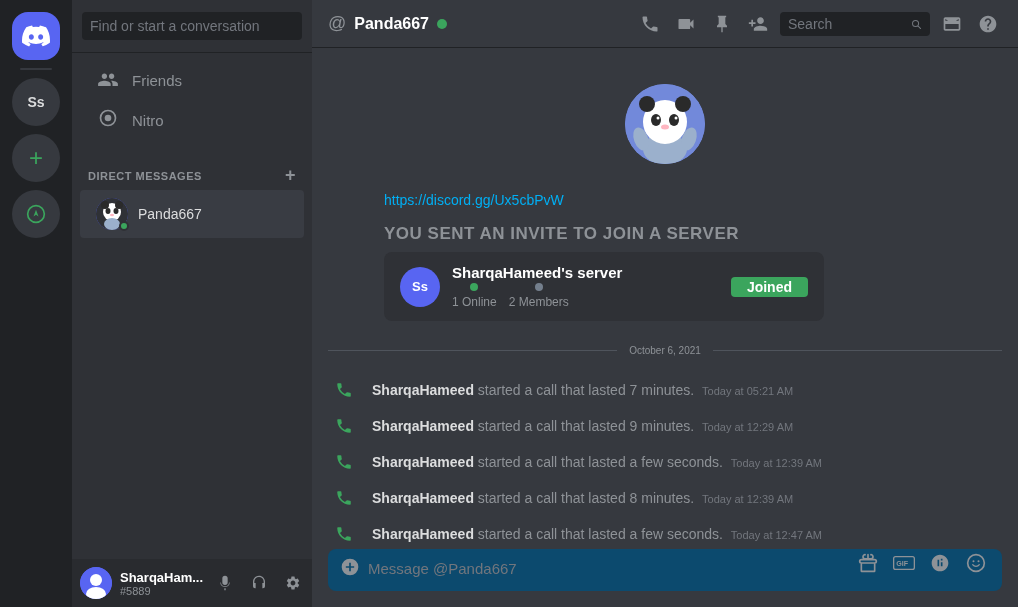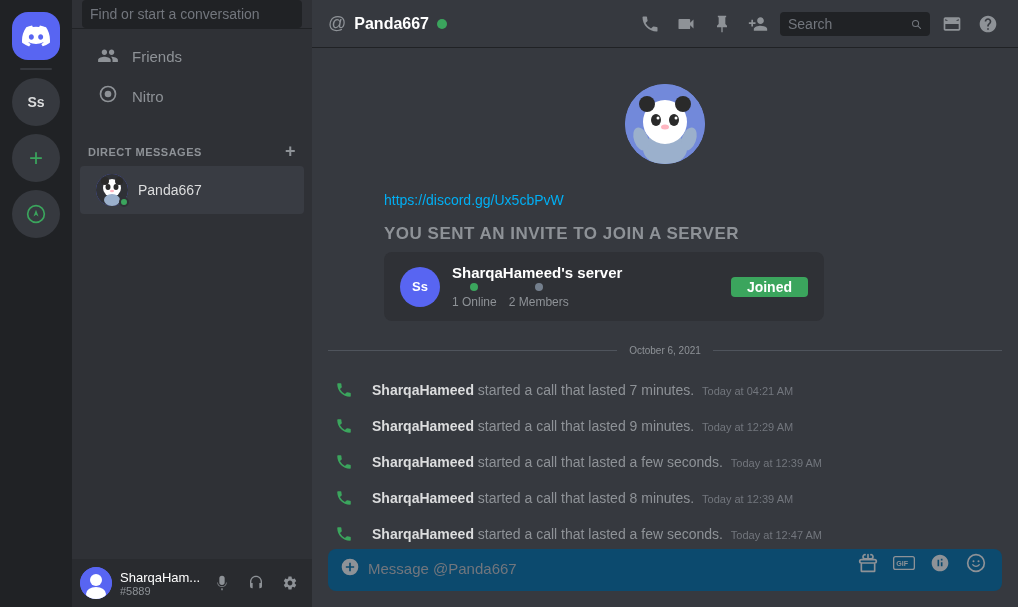--- a/index.html
+++ b/index.html
@@ -68,21 +68,21 @@
 
     
     .dm-sidebar {
       width: 240px;
       background: #2f3136;
       display: flex;
       flex-direction: column;
       flex-shrink: 0;
     }
     .dm-search {
-      padding: 0 10px;
+      padding: 12px 10px;
       border-bottom: 1px solid #202225;
     }
     .dm-search input {
       width: 100%;
       background: #202225;
       border: none;
       border-radius: 4px;
       padding: 6px 8px;
       color: #dcddde;
       font-size: 14px;
@@ -172,21 +172,21 @@
       padding: 8px 8px;
       display: flex;
       align-items: center;
       gap: 8px;
     }
     .dm-bottom-user {
       flex: 1;
     }
     .dm-bottom-username {
       font-size: 13px;
-      font-weight: 400;
+      font-weight: 700;
       color: #fff;
     }
     .dm-bottom-tag {
       font-size: 11px;
       color: #8e9297;
     }
     .dm-bottom-icons {
       display: flex;
       gap: 6px;
     }
@@ -748,21 +748,21 @@
     <div id="call-messages-container">
         <div class="call-message">
     <div class="call-icon">
       <svg width="18" height="18" viewBox="0 0 24 24" fill="#3ba55d">
         <path d="M6.62 10.79a15.05 15.05 0 0 0 6.59 6.59l2.2-2.2a1 1 0 0 1 1.02-.24c1.12.37 2.32.57 3.57.57a1 1 0 0 1 1 1v3.5a1 1 0 0 1-1 1C10.61 21.01 3 13.39 3 4a1 1 0 0 1 1-1h3.5a1 1 0 0 1 1 1c0 1.25.2 2.45.57 3.57a1 1 0 0 1-.25 1.02l-2.2 2.2z"></path>
       </svg>
     </div>
     <div class="call-text">
       <span class="caller">SharqaHameed</span>
       <span> started a call that lasted 7 minutes.</span>
-      <span class="call-timestamp">Today at 04:21 AM</span>
+      <span class="call-timestamp">Today at 05:21 AM</span>
     </div>
   </div>
         <div class="call-message">
     <div class="call-icon">
       <svg width="18" height="18" viewBox="0 0 24 24" fill="#3ba55d">
         <path d="M6.62 10.79a15.05 15.05 0 0 0 6.59 6.59l2.2-2.2a1 1 0 0 1 1.02-.24c1.12.37 2.32.57 3.57.57a1 1 0 0 1 1 1v3.5a1 1 0 0 1-1 1C10.61 21.01 3 13.39 3 4a1 1 0 0 1 1-1h3.5a1 1 0 0 1 1 1c0 1.25.2 2.45.57 3.57a1 1 0 0 1-.25 1.02l-2.2 2.2z"></path>
       </svg>
     </div>
     <div class="call-text">
       <span class="caller">SharqaHameed</span>

